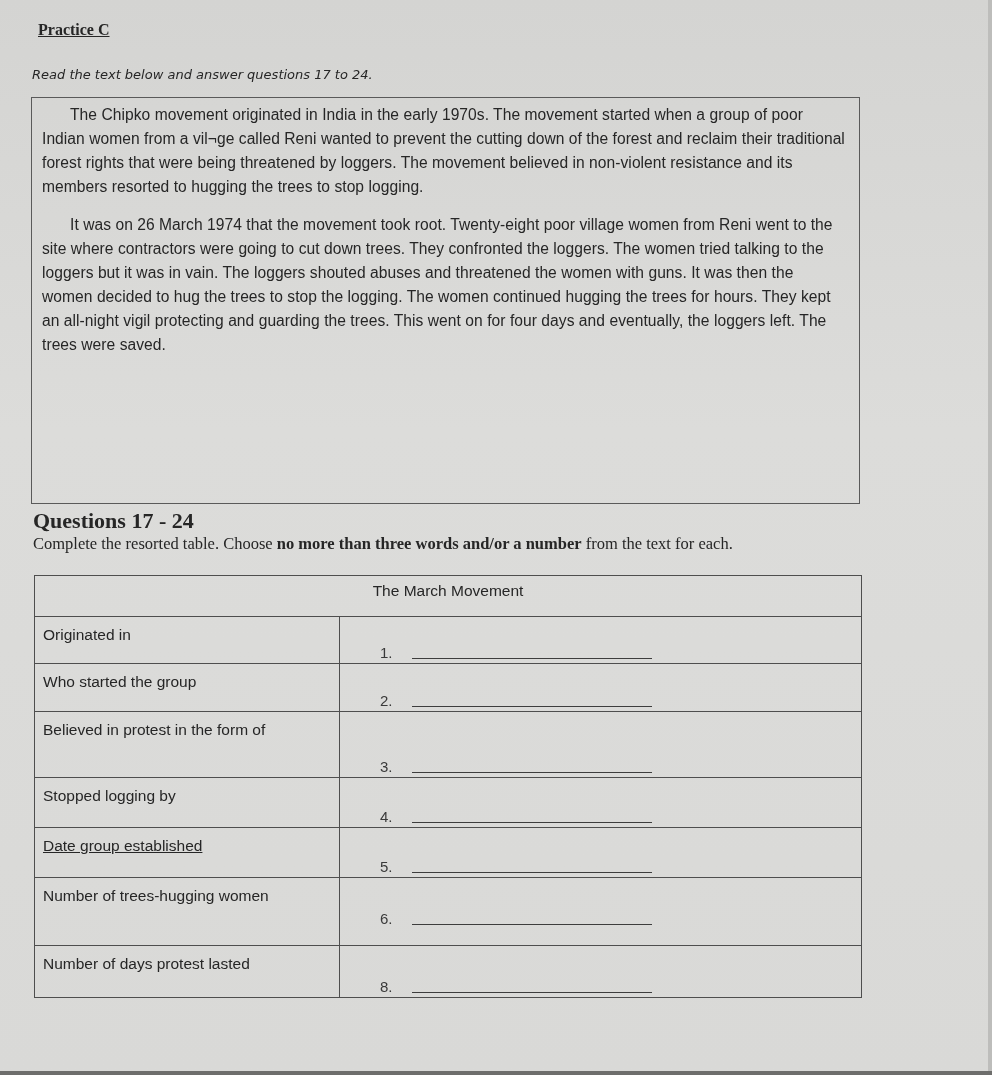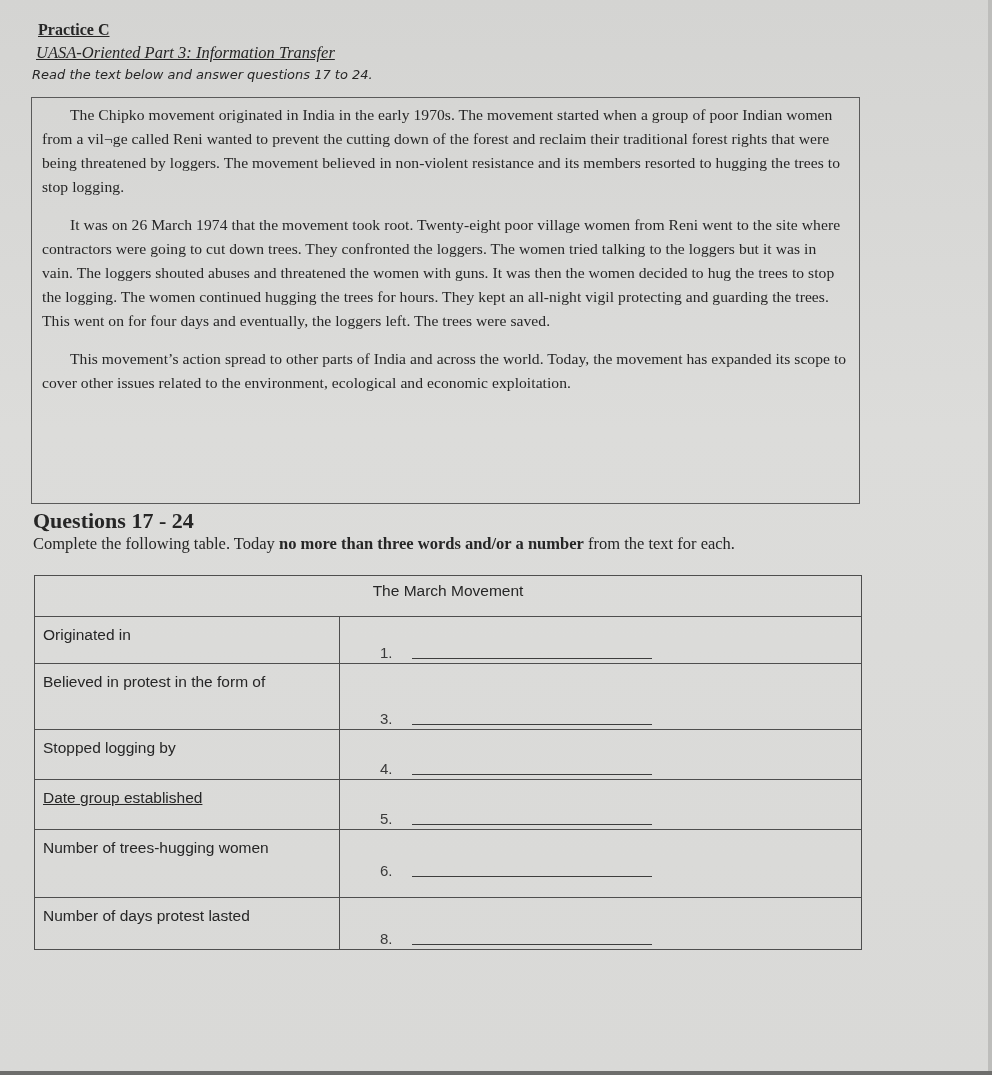--- a/index.html
+++ b/index.html
@@ -62,21 +62,21 @@
       position: absolute;
       left: 31px;
       top: 97px;
       width: 829px;
       height: 407px;
       border: 1.5px solid #5a5a5a;
       box-sizing: border-box;
       padding: 5px 10px 0 10px;
     }
     .passage-para {
-      font-family: Liberation Serif, serif;
+      font-family: Liberation Sans, sans-serif;
       font-size: 15.6px;
       line-height: 24px;
       margin: 0 1px 14px 0;
       text-indent: 28px;
       letter-spacing: 0.05px;
     }
     .questions-heading {
       position: absolute;
       left: 33px;
       top: 510px;
@@ -147,45 +147,50 @@
     }
   </style>
 </head>
 <body>
 
 <div class="page-edge"></div>
 <div class="bottom-edge"></div>
 
 <div class="heading-block">
   <span class="practice-title">Practice C</span>
-  <span class="part-title">UASA-Oriented Part 3: Information Transfer</span>
 </div>
 <div class="instruction">Read the text below and answer questions 17 to 24.</div>
 
 <div class="passage-box">
   <p class="passage-para">The Chipko movement originated in India in the early 1970s. The movement started when a group of poor Indian women from a vil¬ge called Reni wanted to prevent the cutting down of the forest and reclaim their traditional forest rights that were being threatened by loggers. The movement believed in non-violent resistance and its members resorted to hugging the trees to stop logging.</p>
   <p class="passage-para">It was on 26 March 1974 that the movement took root. Twenty-eight poor village women from Reni went to the site where contractors were going to cut down trees. They confronted the loggers. The women tried talking to the loggers but it was in vain. The loggers shouted abuses and threatened the women with guns. It was then the women decided to hug the trees to stop the logging. The women continued hugging the trees for hours. They kept an all-night vigil protecting and guarding the trees. This went on for four days and eventually, the loggers left. The trees were saved.</p>
-  <p class="passage-para">This movement’s action spread to other parts of India and across the world. Today, the movement has expanded its scope to cover other issues related to the environment, ecological and economic exploitation.</p>
 </div>
 
 <div class="questions-heading">Questions 17 - 24</div>
-<div class="questions-instruction"><span>Complete the following table. Today </span><span class="bold-part">no more than three words and/or a number</span><span> from the text for each.</span></div>
+<div class="questions-instruction"><span>Complete the resorted table. Choose </span><span class="bold-part">no more than three words and/or a number</span><span> from the text for each.</span></div>
 
 <table class="answer-table">
   <tbody>
       <tr>
     <th colspan="2">The March Movement</th>
   </tr>
   <tr style="height:47px;">
     <td class="label-cell">Originated in</td>
     <td class="answer-cell">
       <span class="answer-num">1.</span>
       <span class="answer-line"></span>
     </td>
   </tr>
+  <tr style="height:48px;">
+    <td class="label-cell">Who started the group</td>
+    <td class="answer-cell">
+      <span class="answer-num">2.</span>
+      <span class="answer-line"></span>
+    </td>
+  </tr>
   <tr style="height:66px;">
     <td class="label-cell">Believed in protest in the form of</td>
     <td class="answer-cell">
       <span class="answer-num">3.</span>
       <span class="answer-line"></span>
     </td>
   </tr>
   <tr style="height:50px;">
     <td class="label-cell">Stopped logging by</td>
     <td class="answer-cell">

